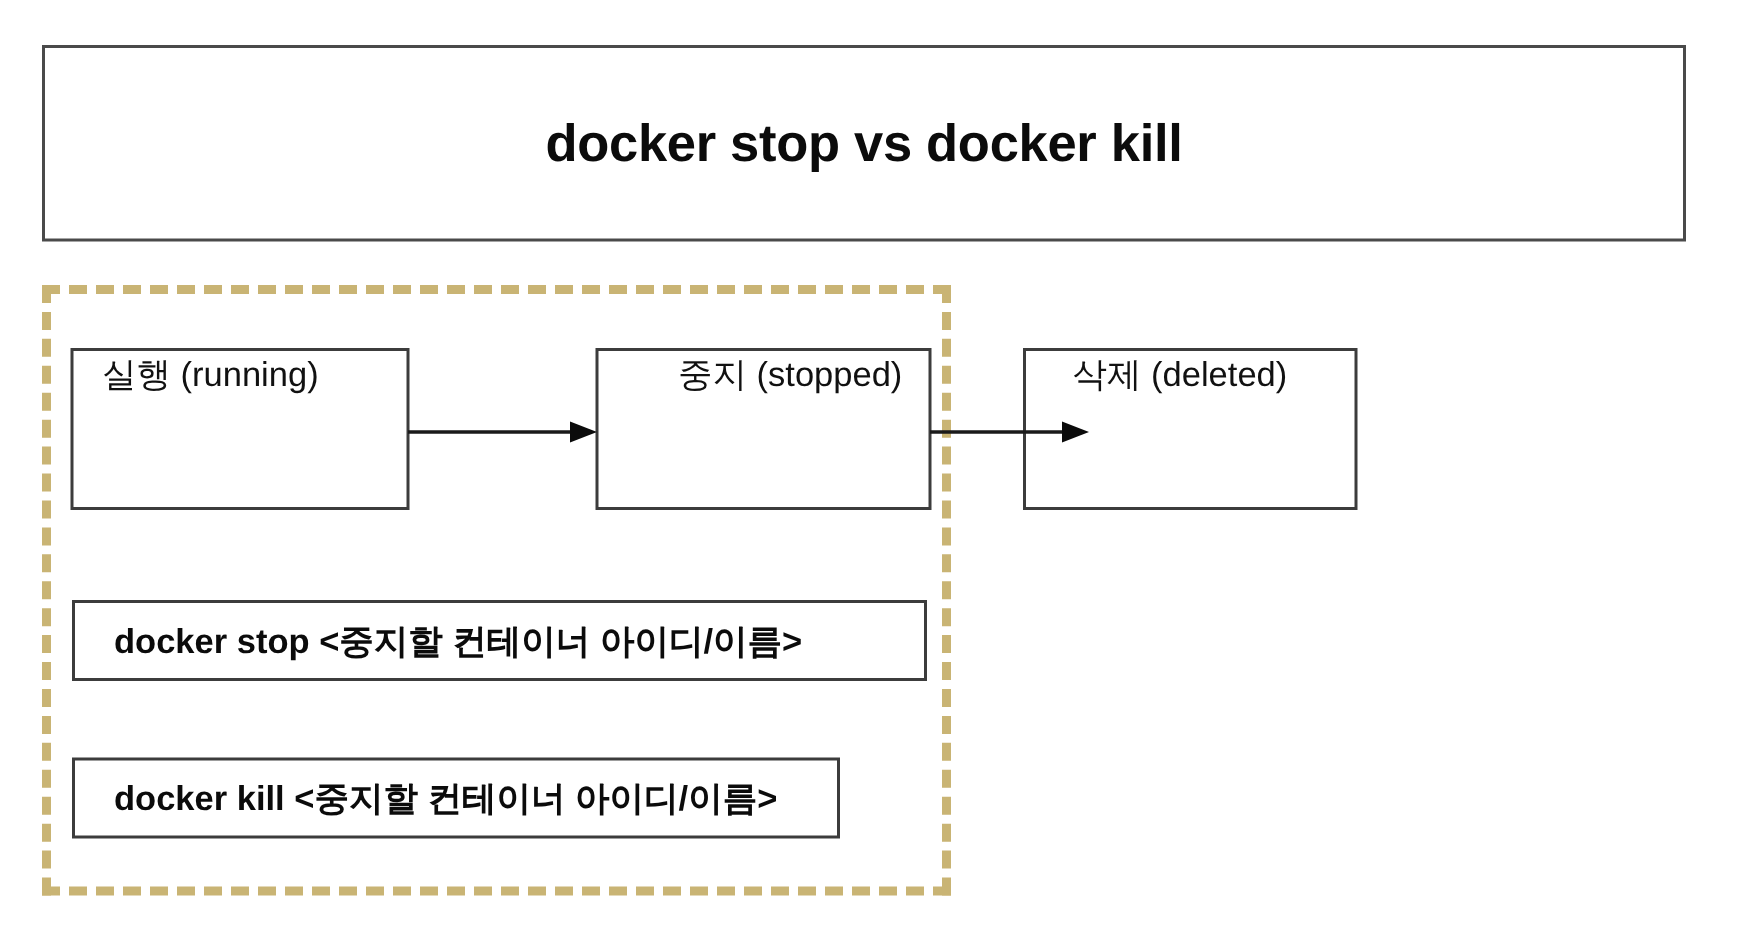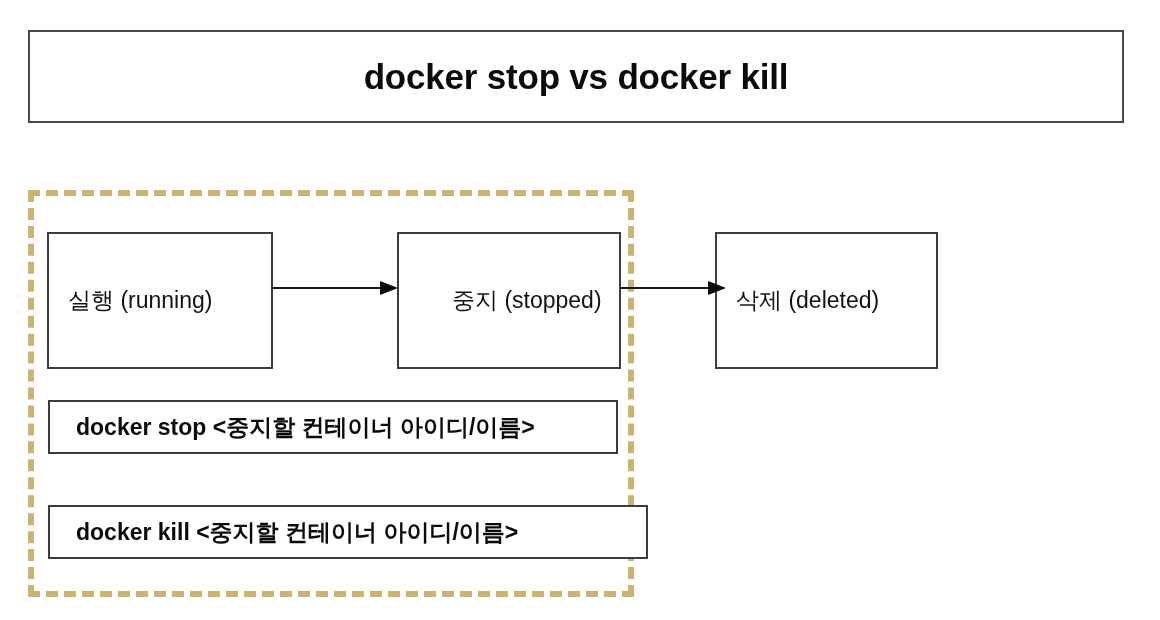--- a/index.html
+++ b/index.html
@@ -15,21 +15,21 @@
     font-family: "Liberation Sans", "DejaVu Sans", sans-serif;
     color: #111111;
   }
 
   
   .title-box {
     position: absolute;
     left: 28px;
     top: 30px;
     width: 1096px;
-    height: 93px;
+    height: 131px;
     box-sizing: border-box;
     border: 2px solid #4a4a4a;
     background: #ffffff;
     display: flex;
     align-items: center;
     justify-content: center;
   }
   .title-text {
     font-size: 35px;
     font-weight: bold;
@@ -48,38 +48,38 @@
     box-sizing: border-box;
     border: 6px dashed #c9b474;
     background: transparent;
     pointer-events: none;
   }
 
   
   .state-box {
     position: absolute;
     top: 232px;
-    height: 137px;
+    height: 108px;
     box-sizing: border-box;
     border: 2px solid #3c3c3c;
     background: #ffffff;
     display: flex;
-    align-items: center;
+    align-items: flex-start;
     justify-content: flex-start;
   }
   .state-label {
     font-size: 23px;
     font-weight: normal;
     color: #111111;
     white-space: nowrap;
     padding-left: 19px;
   }
   #state-running { left: 47px;  width: 226px; }
   #state-stopped { left: 397px; width: 224px; padding-left: 34px; }
-  #state-deleted { left: 715px; width: 223px; }
+  #state-deleted { left: 682px; width: 223px; padding-left: 12px; }
 
   
   .arrow {
     position: absolute;
     top: 280px;
     height: 16px;
   }
   .arrow svg { display: block; }
   #arrow-running-stopped { left: 272px; width: 126px; }
   #arrow-stopped-deleted { left: 620px; width: 106px; }
@@ -97,21 +97,21 @@
     justify-content: flex-start;
   }
   .cmd-text {
     font-size: 23px;
     font-weight: bold;
     color: #0b0b0b;
     white-space: nowrap;
     padding-left: 26px;
   }
   #cmd-stop { top: 400px; width: 570px; }
-  #cmd-kill { top: 505px; width: 600px; }
+  #cmd-kill { top: 505px; width: 512px; }
 </style>
 </head>
 <body>
 
 <div class="title-box">
   <span class="title-text">docker stop vs docker kill</span>
 </div>
 
 <div class="dashed-group"></div>
 

